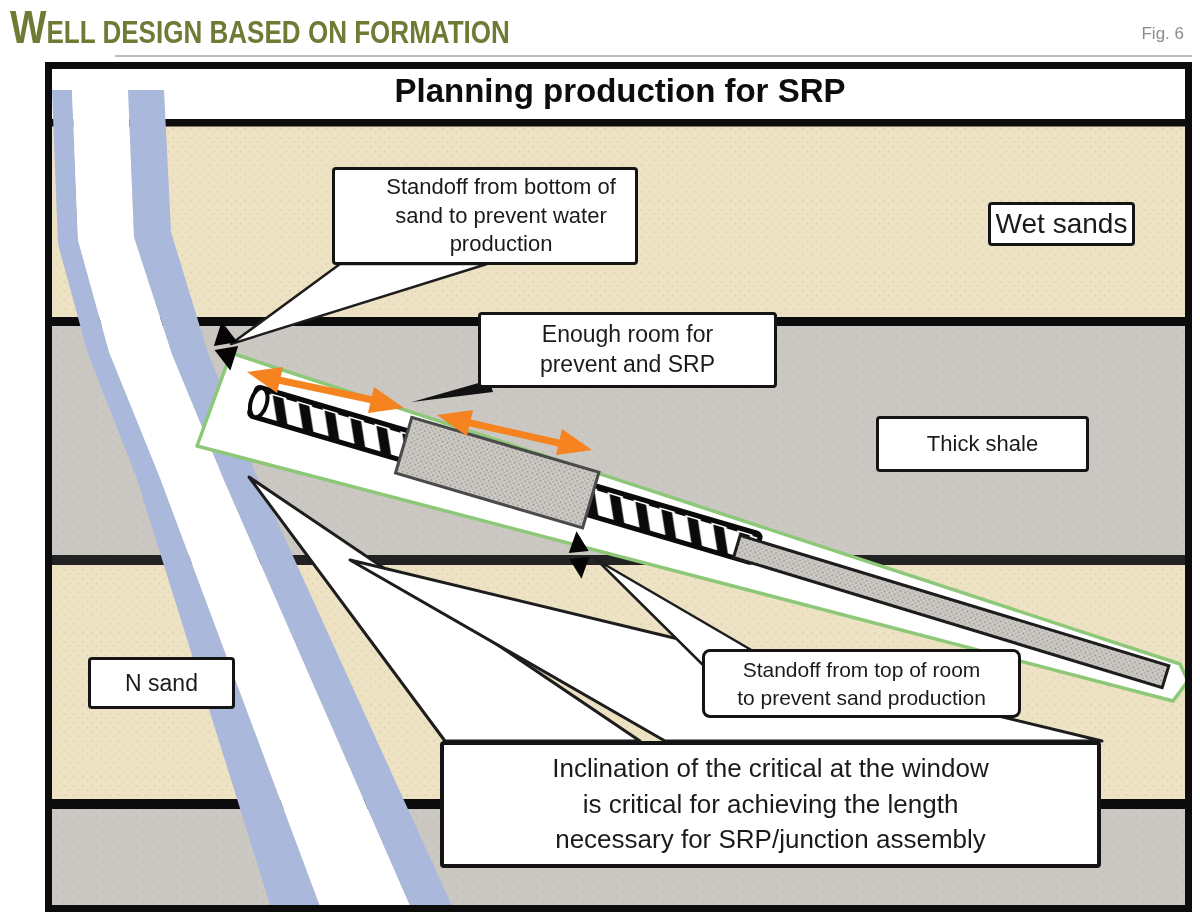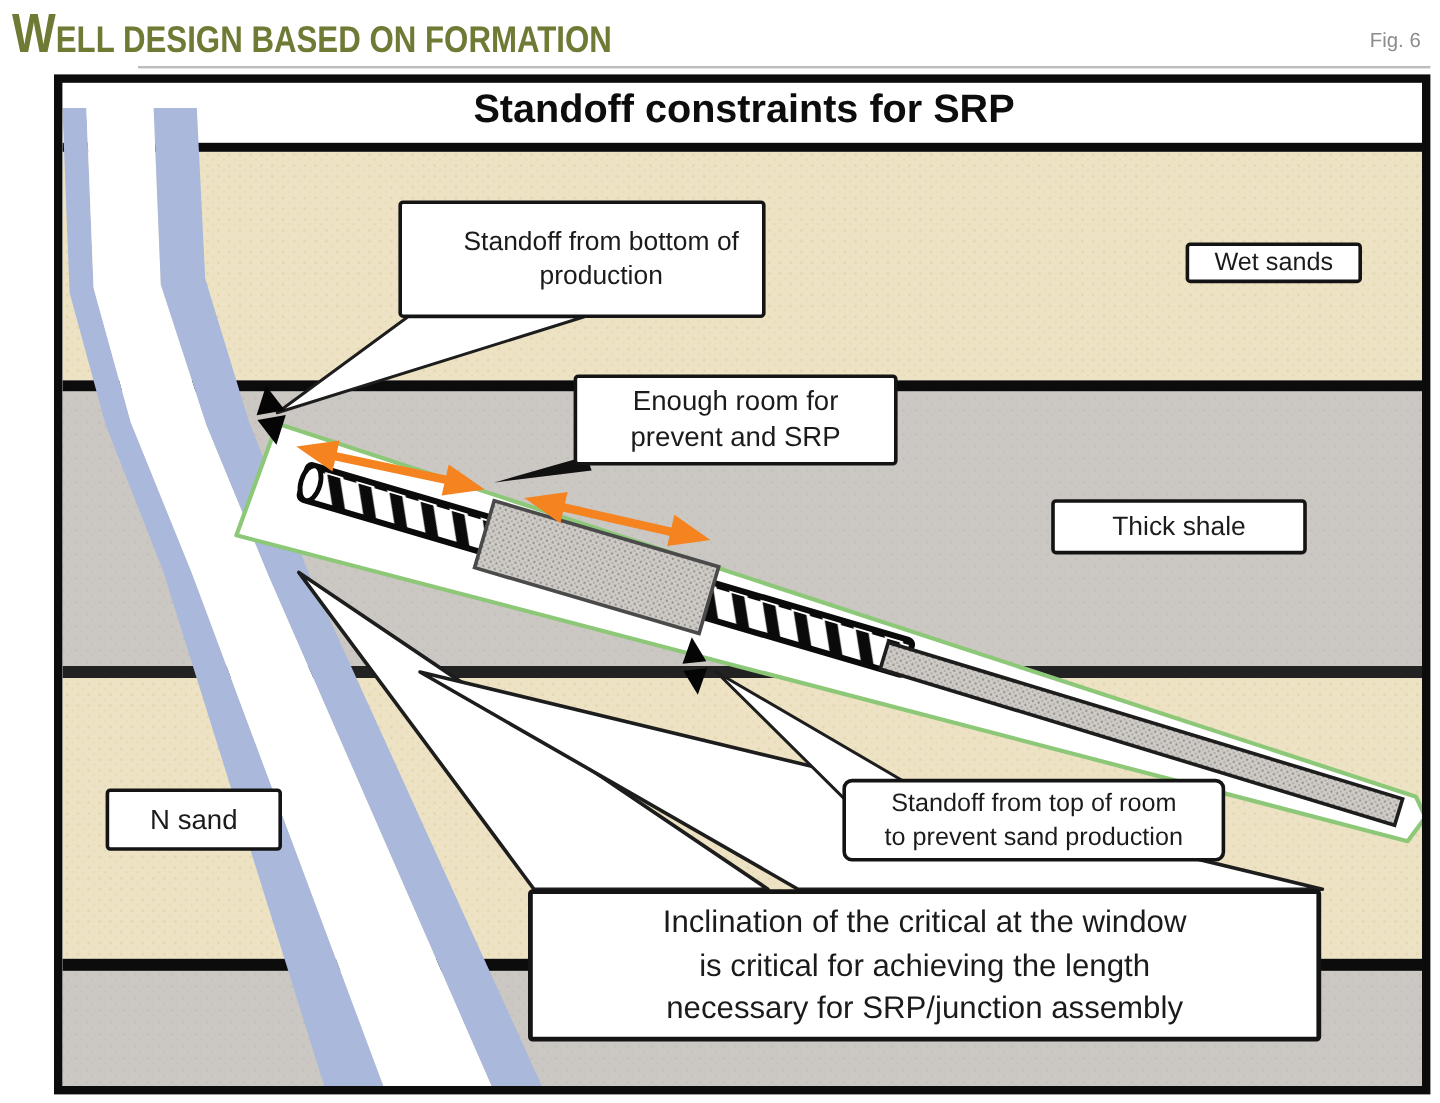--- a/index.html
+++ b/index.html
@@ -20,23 +20,23 @@
     position:absolute;left:52px;top:72px;width:1136px;text-align:center;
     font-size:33px;font-weight:bold;color:#0d0d0d;
   }
   .callout{
     position:absolute;background:#ffffff;border:3px solid #141414;border-radius:4px;
     display:flex;flex-direction:column;justify-content:center;align-items:center;
     text-align:center;color:#1b1b1b;box-sizing:border-box;padding:2px 4px;
   }
   .callout span{display:block;}
   #co-standoff-bottom{left:332px;top:167px;width:306px;height:98px;font-size:22px;line-height:1.3;padding-left:36px;}
-  #co-enough-room{left:478px;top:312px;width:270px;height:76px;font-size:23px;line-height:1.3;}
-  #co-wet-sands{left:988px;top:202px;width:147px;height:34px;font-size:21px;}
-  #co-thick-shale{left:876px;top:416px;width:213px;height:46px;font-size:22px;}
+  #co-enough-room{left:478px;top:312px;width:299px;height:76px;font-size:23px;line-height:1.3;}
+  #co-wet-sands{left:988px;top:202px;width:147px;height:44px;font-size:28px;}
+  #co-thick-shale{left:876px;top:416px;width:213px;height:56px;font-size:22px;}
   #co-n-sand{left:88px;top:657px;width:147px;height:52px;font-size:23px;}
   #co-standoff-top{left:702px;top:649px;width:319px;height:69px;font-size:21px;line-height:1.3;border-radius:8px;}
   #co-inclination{left:440px;top:741px;width:661px;height:127px;font-size:26px;line-height:1.38;border-width:4px;}
 </style>
 </head>
 <body>
 
 <h1 class="hdr">WELL DESIGN BASED ON FORMATION</h1>
 <div class="figlbl">Fig. 6</div>
 <div class="hdr-rule"></div>
@@ -117,24 +117,25 @@
 
     <path d="M226,321 L214,344 L238,344 Z M226,371 L214,348 L238,348 Z" fill="#050505" transform="rotate(-10 226 346)"></path>
     <path d="M579,531 L569,552 L589,552 Z M579,579 L569,558 L589,558 Z" fill="#050505" transform="rotate(-6 579 555)"></path>
 
     <polygon points="412,402 489,380 493,392" fill="#111111"></polygon>
   </g>
 
   <rect x="48.5" y="65.5" width="1140" height="843" fill="none" stroke="#0c0c0c" stroke-width="7"></rect>
 </svg>
 
-<div class="dtitle">Standoff constraints for SRP</div>
+<div class="dtitle">Planning production for SRP</div>
 
 <div class="callout" id="co-standoff-bottom">
   <span>Standoff from bottom of</span>
+  <span>sand to prevent water</span>
   <span>production</span>
 </div>
 
 <div class="callout" id="co-enough-room">
   <span>Enough room for</span>
   <span>prevent and SRP</span>
 </div>
 
 <div class="callout" id="co-wet-sands">
   <span>Wet sands</span>

